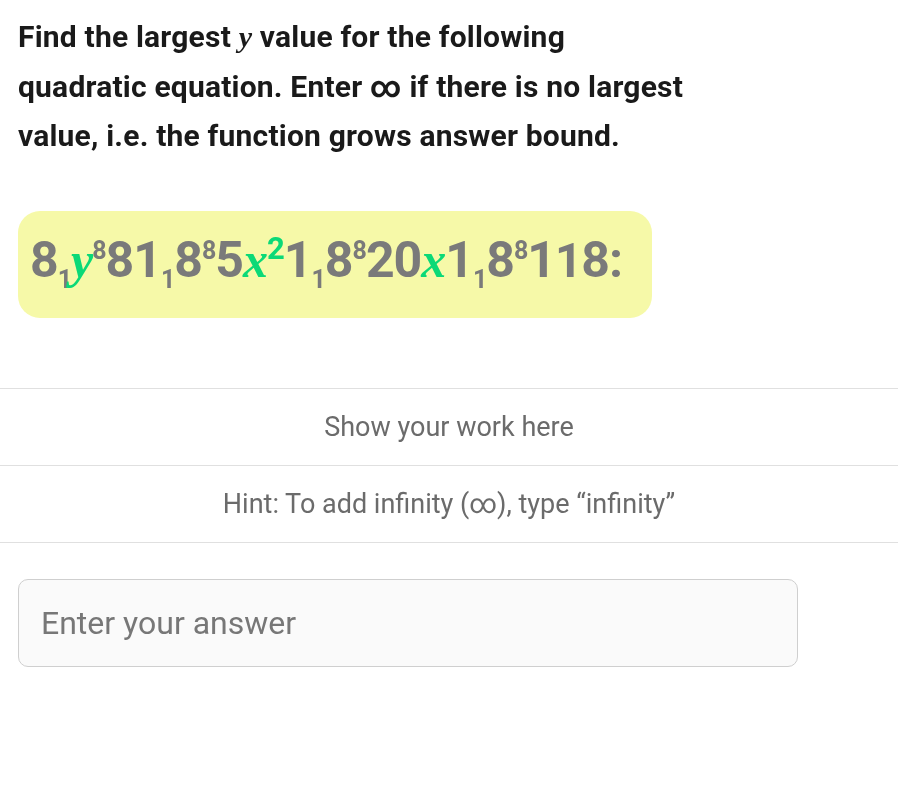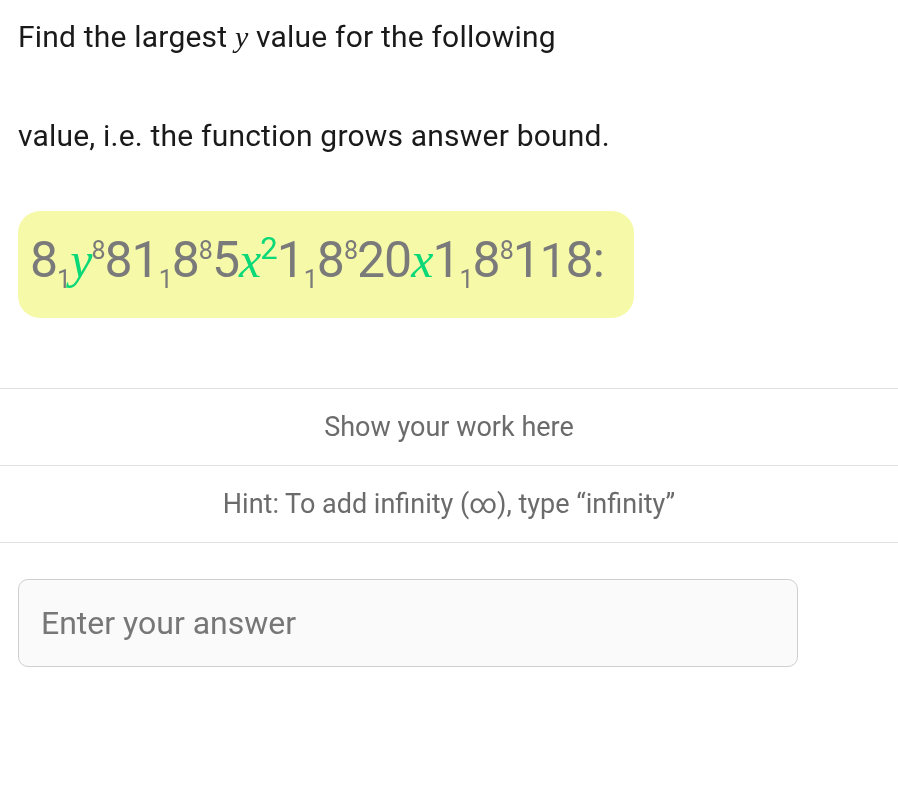--- a/index.html
+++ b/index.html
@@ -8,20 +8,21 @@
     padding: 0;
     width: 898px;
     height: 800px;
     font-family: -apple-system, BlinkMacSystemFont, "Segoe UI", Roboto, sans-serif;
     background: #fff;
     color: #1a1a1a;
     overflow: hidden;
   }
   .container {
     padding: 12px 18px 0 18px;
+    font-weight: bold;
   }
   .question {
     font-size: 30px;
     line-height: 1.65;
     color: #1a1a1a;
     margin-bottom: 50px;
     letter-spacing: 0.2px;
   }
   .equation-wrap {
     margin-bottom: 70px;
@@ -72,21 +73,21 @@
     outline: none;
   }
   .answer-input::placeholder { color: #777; }
 </style>
 </head>
 <body>
 
 <div class="container">
   <div class="question">
     <span>Find the largest </span><span style="font-style:italic;font-family:Georgia,serif">y</span><span> value for the following</span><br>
-    <br>
+    <span>quadratic equation. Enter ∞ if there is no largest</span><br>
     <span>value, i.e. the function grows answer bound.</span>
   </div>
 
   <div class="equation-wrap">
     <div class="equation-highlight">
       <div class="equation">
         <span class="background-text">8<sub style="font-size:0.5em">1</sub><span style="font-style:italic;color:#0bd977;font-family:Georgia,serif">y</span><sup style="font-size:0.5em">8</sup>81<sub style="font-size:0.5em">1</sub>8<sup style="font-size:0.5em">8</sup>5<span style="color:#0bd977;font-style:italic;font-family:Georgia,serif">x</span><sup style="color:#0bd977;font-size:0.62em">2</sup>1<sub style="font-size:0.5em">1</sub>8<sup style="font-size:0.5em">8</sup>20<span style="color:#0bd977;font-style:italic;font-family:Georgia,serif">x</span>1<sub style="font-size:0.5em">1</sub>8<sup style="font-size:0.5em">8</sup>1<span style="font-size:0.95em">1</span>8:</span>
       </div>
     </div>
   </div>

